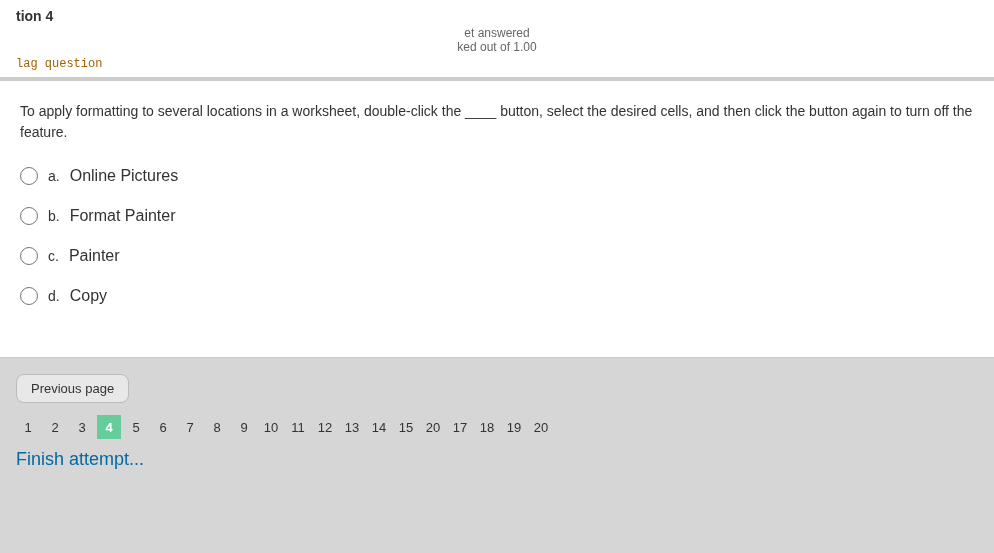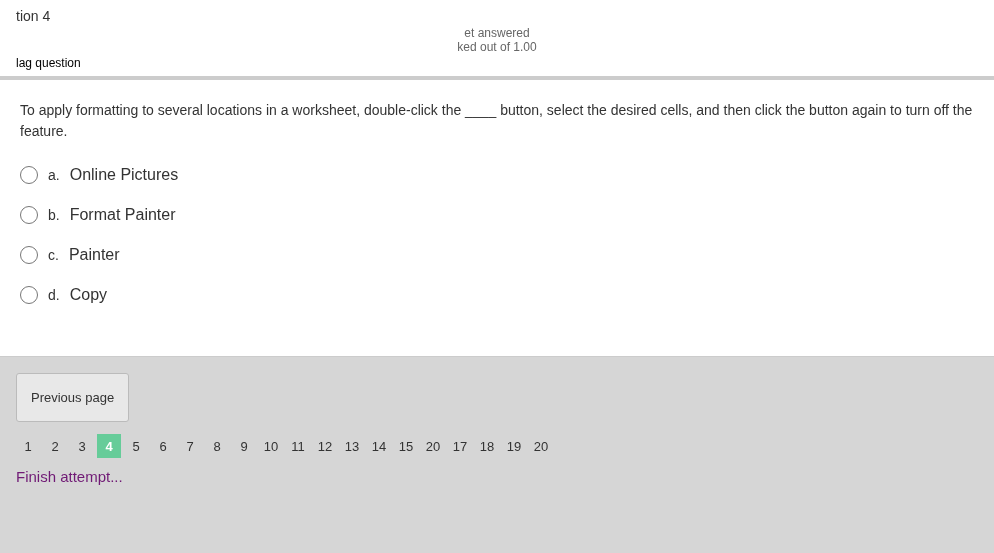--- a/index.html
+++ b/index.html
@@ -13,38 +13,39 @@
     }
 
     .top-bar {
       background: #fff;
       padding: 8px 16px 6px 16px;
       border-bottom: 2px solid #ccc;
     }
 
     .question-number {
       font-size: 14px;
-      font-weight: normal;
+      font-weight: bold;
       color: #333;
       margin-bottom: 2px;
     }
 
     .question-meta {
       font-size: 12px;
       color: #666;
       text-align: center;
     }
 
     .flag-link {
       font-size: 12px;
-      color: #000000;
+      color: #a16207;
       cursor: pointer;
       text-decoration: none;
       display: inline-block;
       margin-top: 2px;
+      font-family: Liberation Mono, monospace;
     }
 
     .question-body {
       background: #fff;
       margin: 0;
       padding: 20px 9px 30px 20px;
       border-bottom: 1px solid #ccc;
     }
 
     .question-text {
@@ -86,24 +87,24 @@
     }
 
     .bottom-section {
       background: #d6d6d6;
       padding: 16px 16px;
     }
 
     .prev-button {
       background: #e8e8e8;
       border: 1px solid #bbb;
-      padding: 16px 14px;
+      padding: 6px 14px;
       font-size: 13px;
       cursor: pointer;
-      border-radius: 3px;
+      border-radius: 8px;
       margin-bottom: 12px;
       color: #333;
     }
 
     .pagination {
       display: flex;
       flex-wrap: wrap;
       gap: 3px;
       margin-bottom: 8px;
       align-items: center;
@@ -127,22 +128,22 @@
       font-weight: bold;
     }
 
     .page-item.answered {
       background: #6c9;
       border: none;
       color: #fff;
     }
 
     .finish-attempt {
-      font-size: 15px;
-      color: #701a75;
+      font-size: 18px;
+      color: #0369a1;
       cursor: pointer;
       text-decoration: none;
       display: inline-block;
       margin-top: 2px;
     }
 
     .separator-line {
       height: 2px;
       background: #ccc;
       margin: 0;

